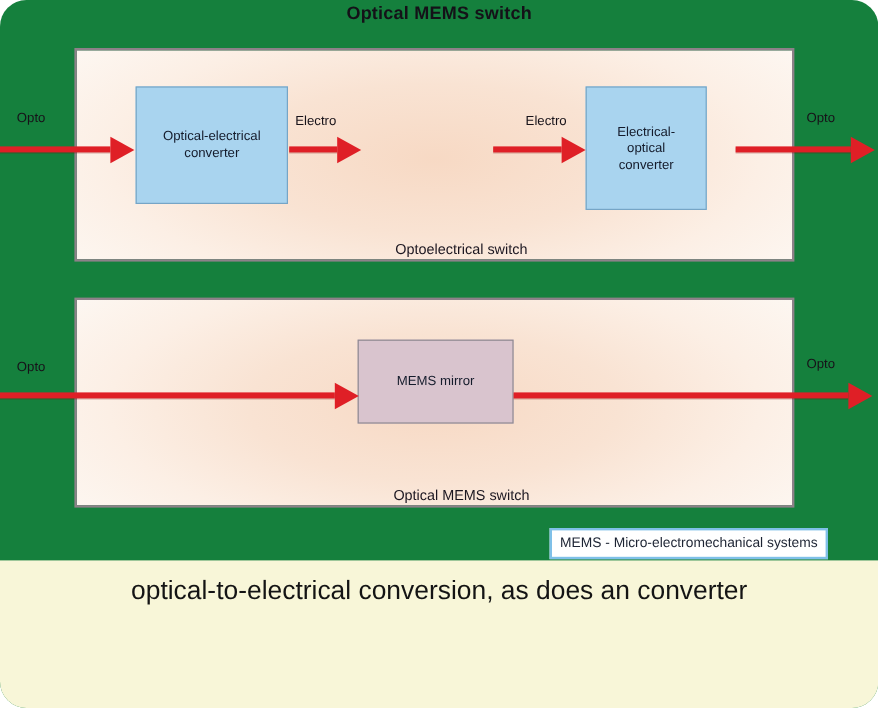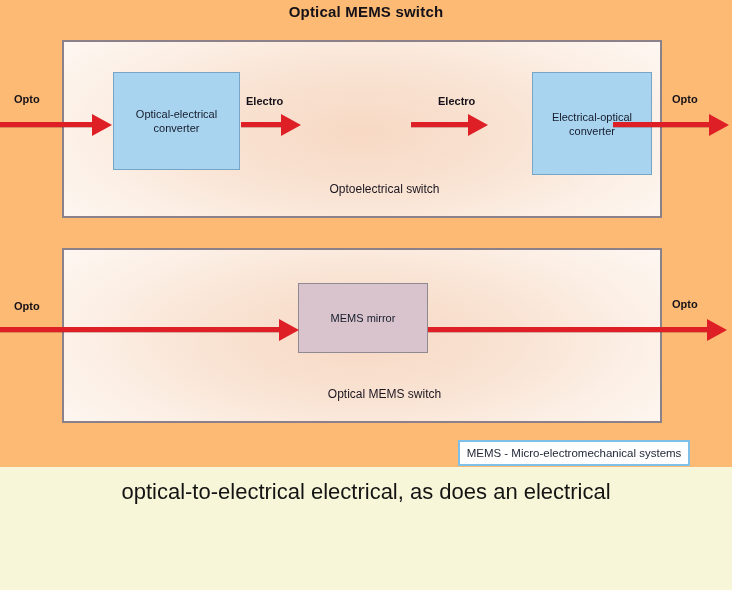--- a/index.html
+++ b/index.html
@@ -11,71 +11,72 @@
     --box_border:#8d8189;
   }
   *{margin:0;padding:0;box-sizing:border-box;}
   body{
     font-family:"Liberation Sans", sans-serif;
     background:#ffffff;
   }
   .page{
     position:relative;
     width:732px;height:590px;
-    background:#fdba74;
+    background:#15803d;
     overflow:hidden;
+    border-radius:22px;
   }
   .diagram-title{
     position:absolute;top:3px;left:0;width:732px;
     text-align:center;
     font-size:15px;font-weight:bold;color:#141118;
     letter-spacing:.2px;
   }
   .outer-box{
     position:absolute;
     left:62px;width:600px;
     border:2px solid var(--box_border);
     background:
       radial-gradient(ellipse 65% 90% at 50% 52%,
         #f7d9c4 0%, #f9e3d3 40%, #fcefe5 70%, #fdf8f3 100%);
   }
   .outer-box.top{top:40px;height:178px;}
   .outer-box.bottom{top:248px;height:175px;}
   .container-label{
-    position:absolute;bottom:20px;left:0;width:100%;
+    position:absolute;bottom:1px;left:0;width:100%;
     text-align:center;
     font-size:12px;color:#1b1620;padding-left:45px;
   }
   .node{
     position:absolute;
     display:flex;align-items:center;justify-content:center;
     text-align:center;
     font-size:11px;line-height:14px;color:#141b2b;
     padding:0 10px;
   }
   .node.blue{background:var(--converter_blue);border:1px solid #76a5c6;}
   .node.pink{background:var(--switch_pink);border:1px solid #8f8a92;}
   .node.oe{left:113px;top:72px;width:127px;height:98px;}
   .node.es{left:300px;top:75px;width:110px;height:97px;}
-  .node.eo{left:488px;top:72px;width:120px;height:103px;margin-left:44px;}
+  .node.eo{left:488px;top:72px;width:101px;height:103px;}
   .node.mems{left:298px;top:283px;width:130px;height:70px;}
   .arrow-line{
     position:absolute;height:5px;
     background:var(--arrow_red);
     box-shadow:0 1px 0 rgba(120,0,0,.25);
   }
   .arrow-head{
     position:absolute;width:0;height:0;
     border-top:11px solid transparent;
     border-bottom:11px solid transparent;
     border-left:20px solid var(--arrow_red);
   }
   .flow-label{
     position:absolute;
-    font-size:11px;color:#171219;font-weight:bold;
+    font-size:11px;color:#171219;
   }
   .footnote-box{
     position:absolute;left:458px;top:440px;width:232px;height:26px;
     background:#ffffff;
     border:2px solid var(--footnote_border);
     display:flex;align-items:center;justify-content:center;
     font-size:11.5px;color:#1d2433;
   }
   .caption{
     position:absolute;left:0;top:467px;width:732px;height:123px;
@@ -138,16 +139,16 @@
   <div class="arrow-head" style="left:707px;top:319px;"></div>
 
   <div class="flow-label" style="left:14px;top:300px;">Opto</div>
   <div class="flow-label" style="left:672px;top:298px;">Opto</div>
 
   <div class="footnote-box">
     <span>MEMS - Micro-electromechanical systems</span>
   </div>
 
   <div class="caption">
-    <div>optical-to-electrical electrical, as does an electrical</div>
+    <div>optical-to-electrical conversion, as does an converter</div>
   </div>
 
 </div>
 
 </body></html>

